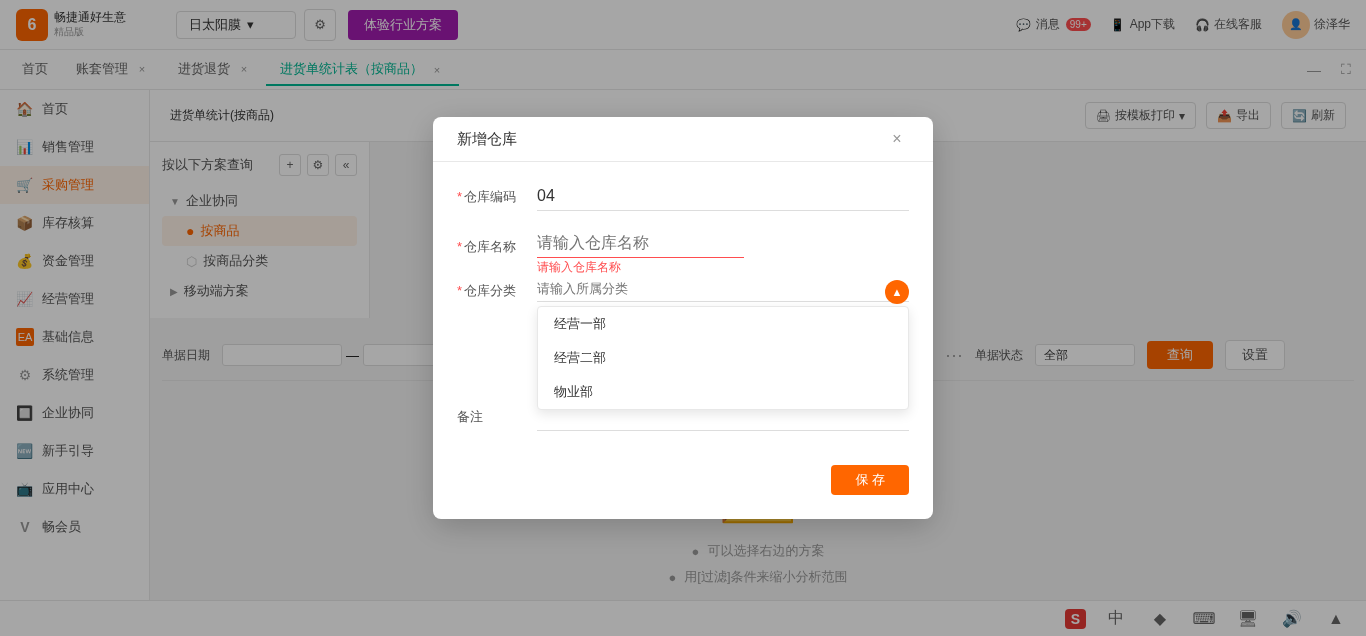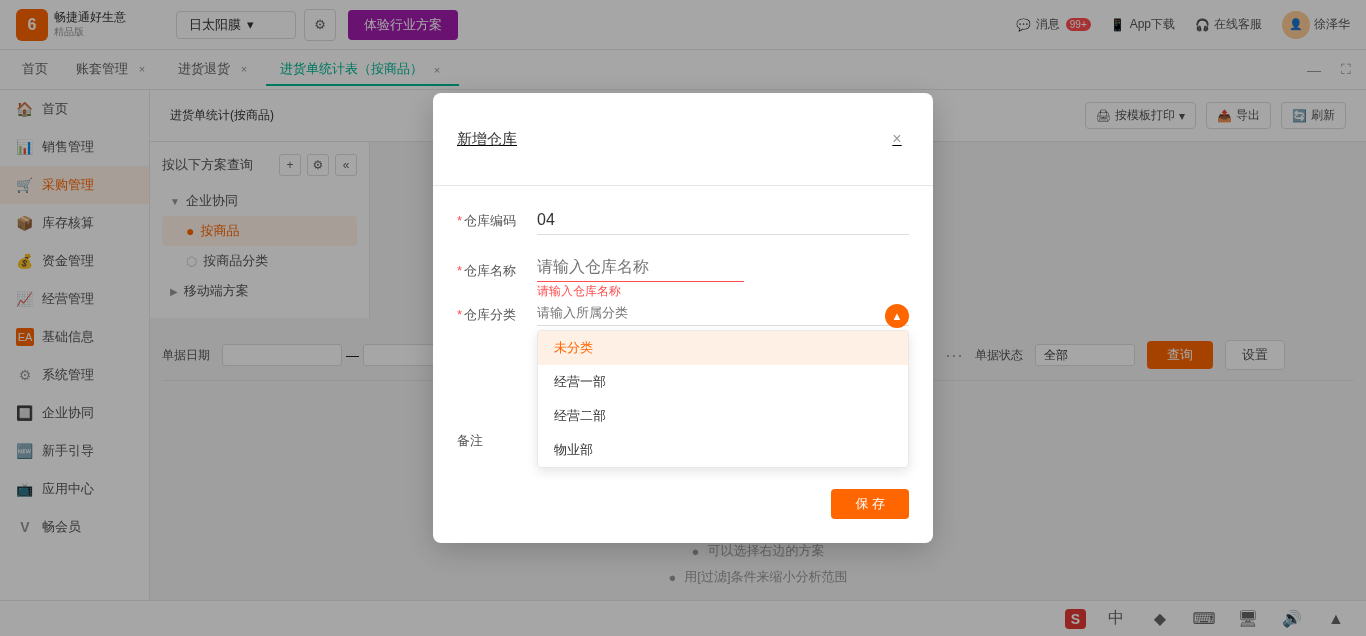--- a/index.html
+++ b/index.html
@@ -268,23 +268,22 @@
       transform: translate(-50%, -50%);
       background: white;
       border-radius: 8px;
       width: 500px;
       z-index: 200;
       box-shadow: 0 8px 32px rgba(0,0,0,0.2);
       padding-bottom: 24px;
     }
     .modal-header {
       display: flex; align-items: center; justify-content: space-between;
-      padding: 34px 24px;
+      padding: 10px 24px;
       border-bottom: 1px solid #e8e8e8;
-      text-decoration: underline;
     }
     .modal-title { font-size: 15px; color: #333; font-weight: 500; }
     .modal-close {
       width: 24px; height: 24px;
       display: flex; align-items: center; justify-content: center;
       cursor: pointer; color: #999; font-size: 16px;
       border-radius: 50%;
     }
 
     .modal-body { padding: 20px 24px 0; }
@@ -669,21 +668,20 @@
     </div>
 
     <div class="form-row" style="position:relative;">
       <label class="form-label required">仓库分类</label>
       <div class="form-select-wrap">
         <input type="text" class="form-select-input" placeholder="请输入所属分类" style="">
         <div class="form-select-arrow">▲</div>
       </div>
 
       <div class="dropdown-list" style="top:30px;">
-        <div class="dropdown-item selected">未分类</div>
         <div class="dropdown-item">经营一部</div>
         <div class="dropdown-item">经营二部</div>
         <div class="dropdown-item">物业部</div>
       </div>
     </div>
 
     <div class="form-row" style="margin-top:100px;">
       <label class="form-label">备注</label>
       <input type="text" class="form-control" placeholder="" style="">
     </div>

